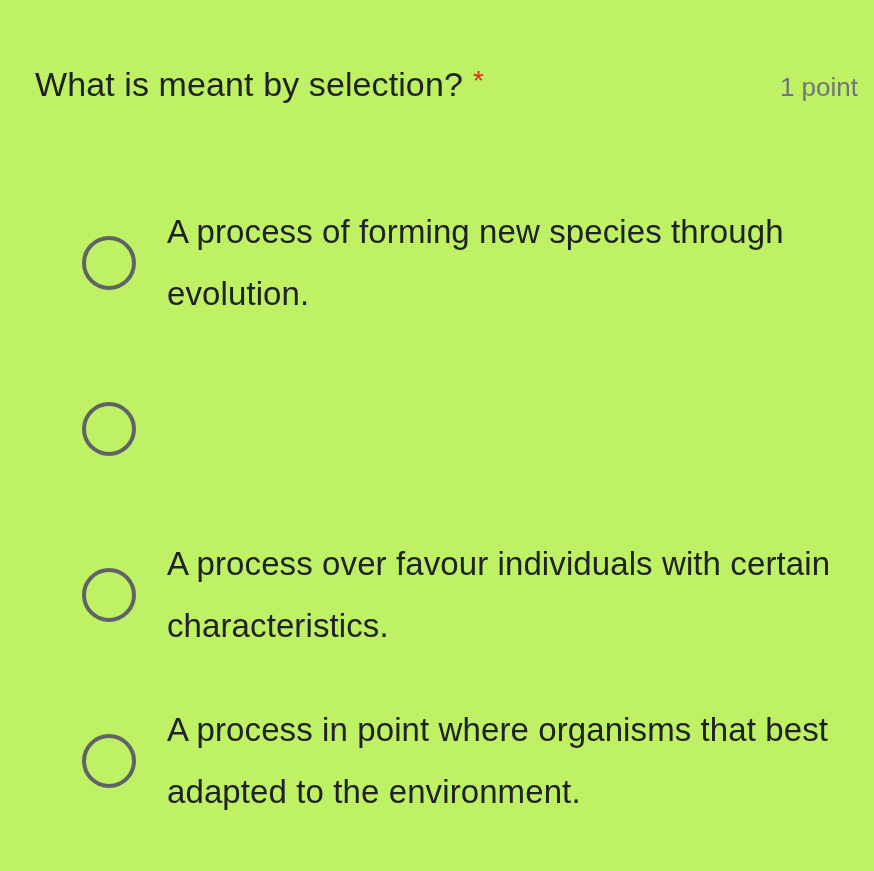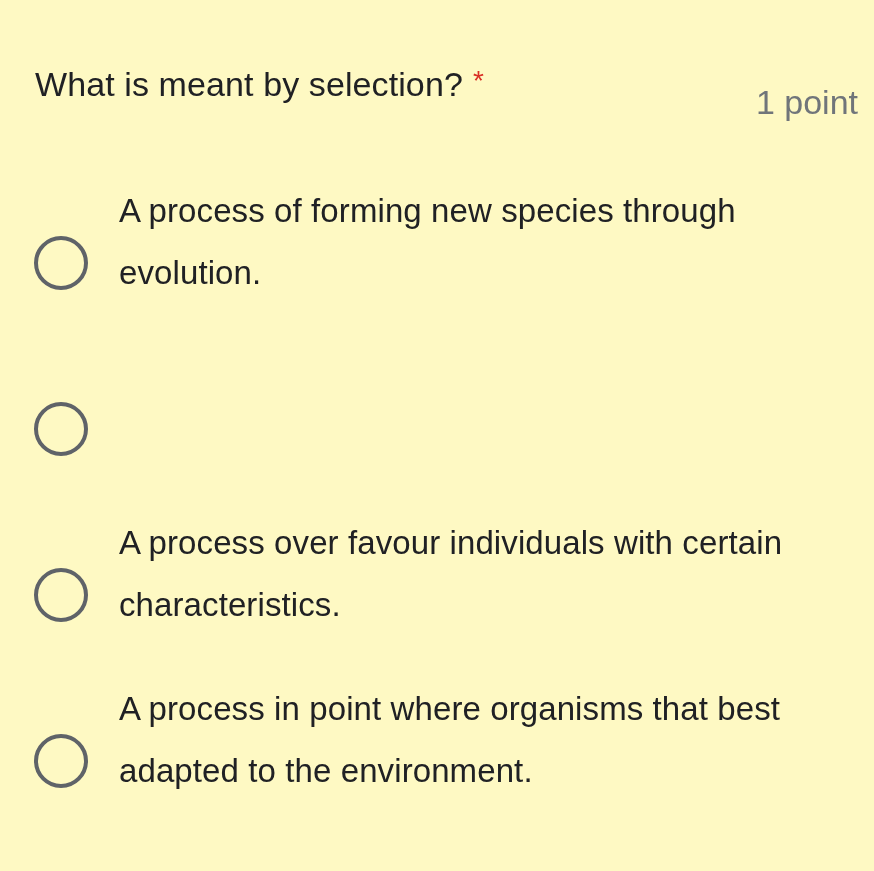--- a/index.html
+++ b/index.html
@@ -11,21 +11,21 @@
     height: 871px;
     background: #ffffff;
     font-family: "Liberation Sans", sans-serif;
     overflow: hidden;
   }
 
   .form-question-card {
     position: relative;
     width: 874px;
     height: 871px;
-    background: #fef9c3;
+    background: #bef264;
     box-sizing: border-box;
   }
 
   
   .question-header {
     position: absolute;
     left: 35px;
     top: 62px;
     right: 14px;
     display: flex;
@@ -50,42 +50,44 @@
   .required-asterisk {
     color: #d93025;
     font-size: 28px;
     line-height: 34px;
     margin-left: 10px;
     margin-top: 2px;
     font-weight: 400;
   }
 
   .point-value {
-    font-size: 34px;
+    font-size: 26px;
     line-height: 44px;
     color: #70757a;
     white-space: nowrap;
-    margin-top: 18px;
+    margin-top: 3px;
     padding-right: 2px;
   }
 
   
   .options-list {
     position: absolute;
     left: 0;
     top: 180px;
     width: 874px;
   }
 
   .option-row {
     position: relative;
     display: flex;
+    align-items: center;
     min-height: 166px;
     height: 166px;
     box-sizing: border-box;
+    margin-left: 48px;
   }
 
   .radio-icon {
     position: absolute;
     left: 34px;
     top: 50%;
     transform: translateY(-50%);
     width: 46px;
     height: 46px;
     border: 4px solid #5f6368;

